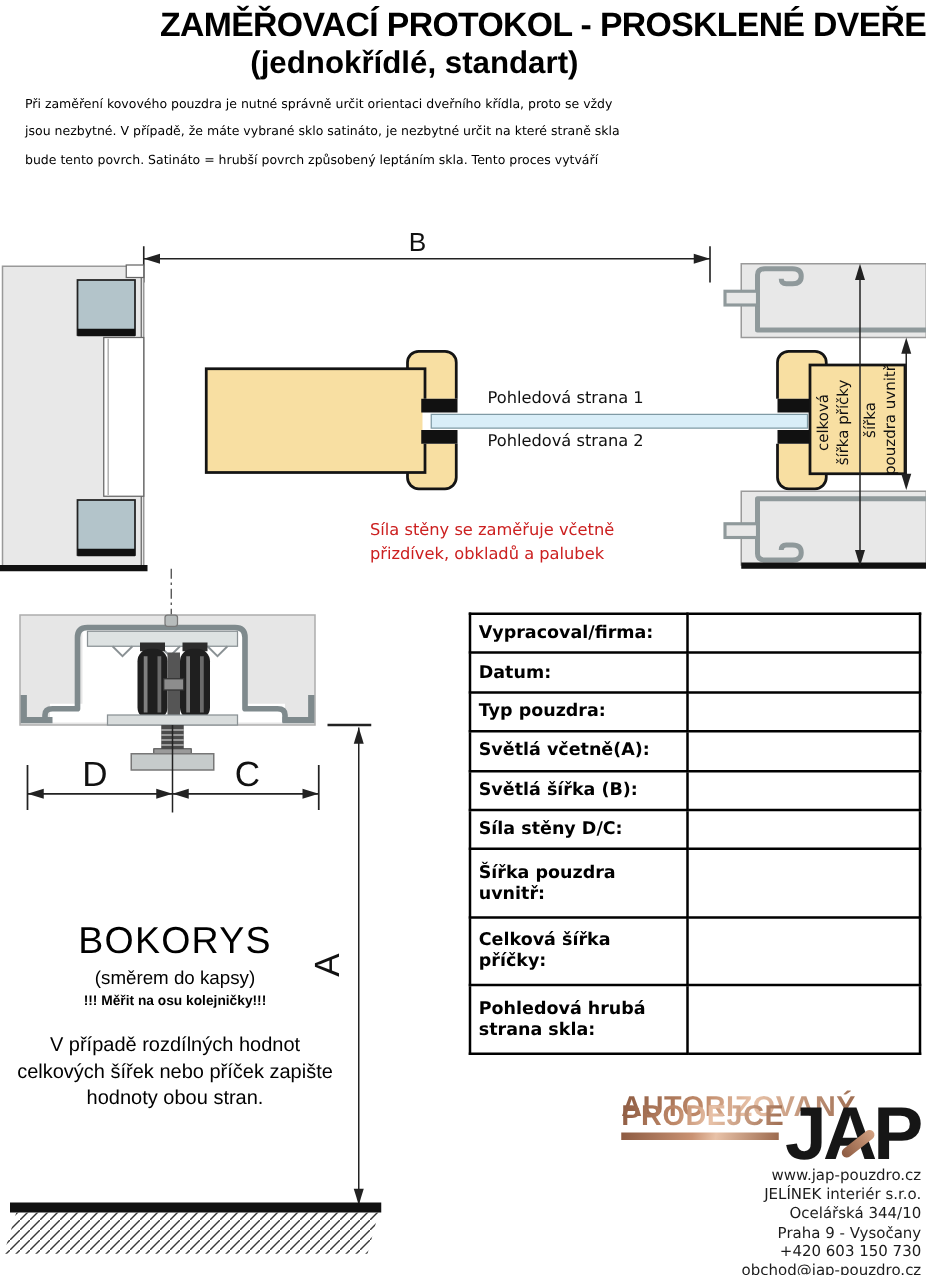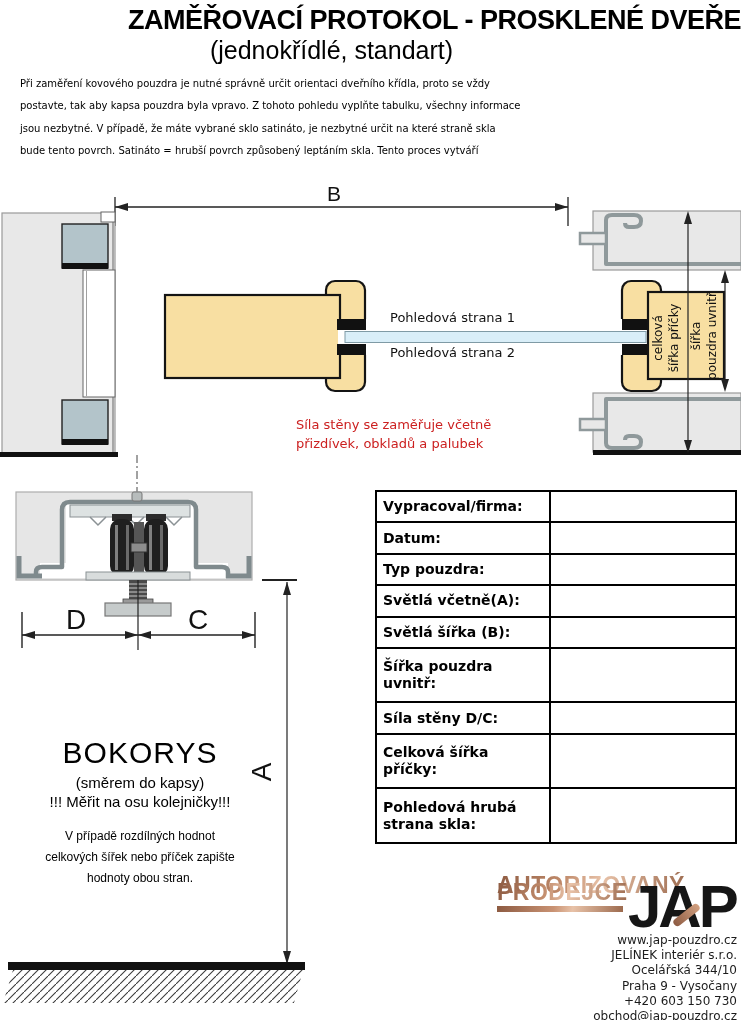--- a/index.html
+++ b/index.html
@@ -1,33 +1,33 @@
 <!DOCTYPE html>
 <html><head>
 <meta charset="utf-8">
 <style>
   html,body{margin:0;padding:0;background:#fff;}
   .page{position:relative;width:741px;height:1020px;background:#fff;overflow:hidden;
         font-family:"Liberation Sans",sans-serif;color:#000;}
   .abs{position:absolute;}
 
   .title-line1{top:5px;left:0;width:741px;text-align:right;font-size:27px;font-weight:bold;letter-spacing:-0.5px;}
-  .title-line2{top:36px;left:0;width:663px;text-align:center;font-size:25px;font-weight:normal;}
+  .title-line2{top:36px;left:0;width:663px;text-align:center;font-size:25px;font-weight:bold;}
 
   .intro{top:73px;left:20px;width:716px;font-family:"DejaVu Sans","Liberation Sans",sans-serif;
          font-size:10px;line-height:22.4px;}
 
   .red-note{left:296px;top:416px;font-family:"DejaVu Sans",sans-serif;font-size:13px;
             line-height:18.5px;color:#cc2020;}
 
   .bokorys{left:0;top:736px;width:280px;text-align:center;}
   .bokorys-title{font-size:30px;letter-spacing:1px;line-height:34px;}
   .bokorys-sub{font-size:15px;line-height:19px;margin-top:3px;}
-  .bokorys-warn{font-size:15px;line-height:19px;}
-  .bokorys-note{margin-top:15px;font-size:12px;line-height:21px;}
+  .bokorys-warn{font-size:11px;line-height:19px;font-weight:bold;}
+  .bokorys-note{margin-top:15px;font-size:16px;line-height:21px;}
 
   table.form{position:absolute;left:375px;top:490px;width:362px;height:354px;
              border-collapse:collapse;table-layout:fixed;}
   table.form td{border:2.5px solid #000;padding:2px 6px;vertical-align:middle;}
   td.lbl{width:160px;font-family:"DejaVu Sans",sans-serif;font-weight:bold;font-size:14px;line-height:17px;}
   td.val{background:#fff;}
 
   .copper-text{color:#b5795a;font-weight:bold;}
   @supports ((-webkit-background-clip:text) or (background-clip:text)){
     .copper-text{background:linear-gradient(100deg,#8d5b42 0%,#c08a6a 35%,#e8c2a8 55%,#9c6a4e 100%);
@@ -51,21 +51,20 @@
 </head>
 <body>
 
 <div class="page">
 
   <div class="abs title-line1">ZAMĚŘOVACÍ PROTOKOL - PROSKLENÉ DVEŘE</div>
   <div class="abs title-line2">(jednokřídlé, standart)</div>
 
   <div class="abs intro">
     <div>Při zaměření kovového pouzdra je nutné správně určit orientaci dveřního křídla, proto se vždy</div>
-    <div>postavte, tak aby kapsa pouzdra byla vpravo. Z tohoto pohledu vyplňte tabulku, všechny informace</div>
     <div>jsou nezbytné. V případě, že máte vybrané sklo satináto, je nezbytné určit na které straně skla</div>
     <div>bude tento povrch. Satináto = hrubší povrch způsobený leptáním skla. Tento proces vytváří</div>
   </div>
 
   <svg class="abs" style="left:0;top:180px;" width="741" height="290" viewBox="0 180 741 290">
 
     <g>
       <line x1="115" y1="207" x2="568" y2="207" stroke="#222" stroke-width="1.3"></line>
       <line x1="115" y1="197" x2="115" y2="226" stroke="#222" stroke-width="1.3"></line>
       <line x1="568" y1="197" x2="568" y2="226" stroke="#222" stroke-width="1.3"></line>
@@ -240,25 +239,25 @@
         </tr>
     <tr>
           <td class="lbl">Světlá včetně(A):</td>
           <td class="val"></td>
         </tr>
     <tr>
           <td class="lbl">Světlá šířka (B):</td>
           <td class="val"></td>
         </tr>
     <tr>
+          <td class="lbl">Síla stěny D/C:</td>
+          <td class="val"></td>
+        </tr>
+    <tr>
           <td class="lbl">Šířka pouzdra uvnitř:</td>
-          <td class="val"></td>
-        </tr>
-    <tr>
-          <td class="lbl">Síla stěny D/C:</td>
           <td class="val"></td>
         </tr>
     <tr>
           <td class="lbl">Celková šířka příčky:</td>
           <td class="val"></td>
         </tr>
     <tr>
           <td class="lbl">Pohledová hrubá strana skla:</td>
           <td class="val"></td>
         </tr>

